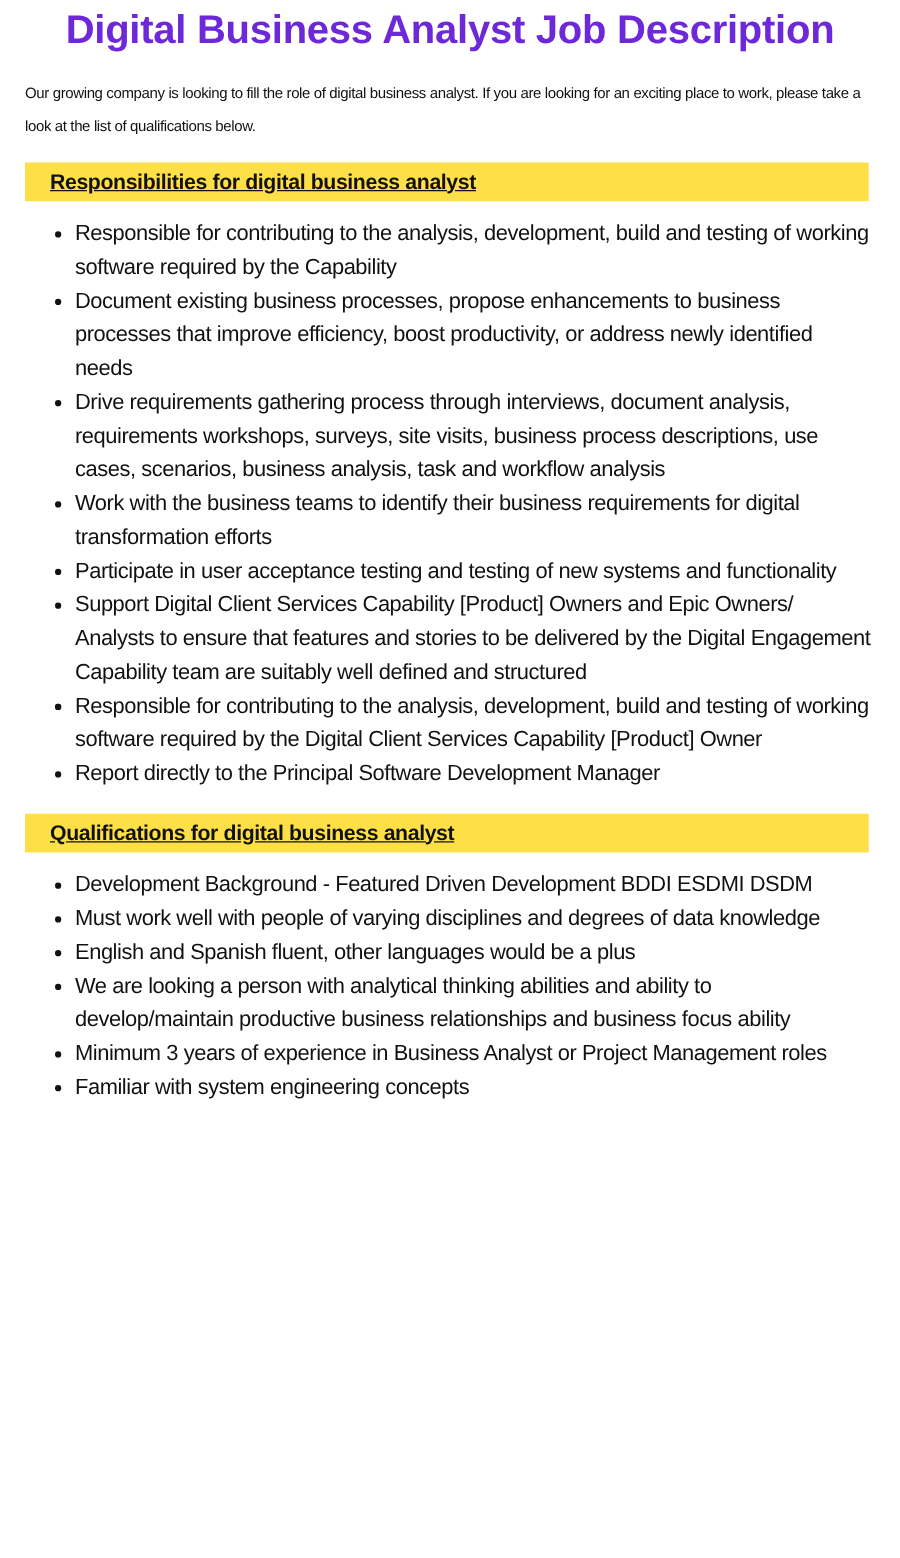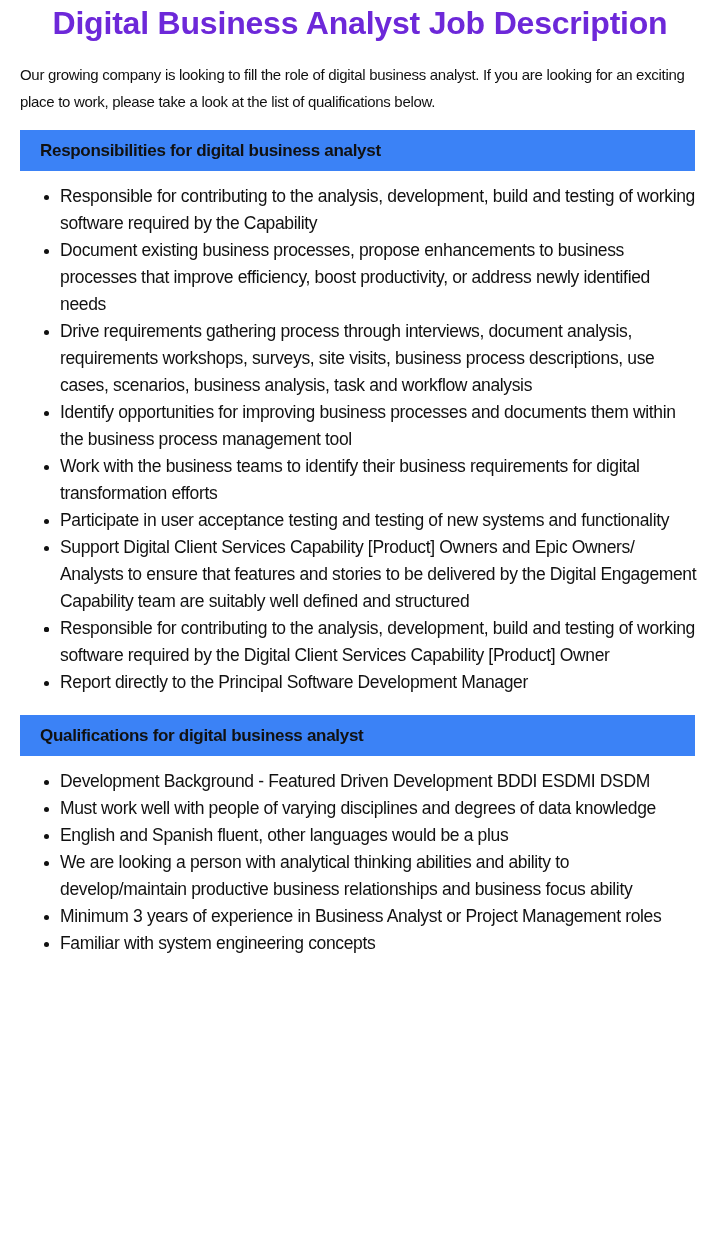--- a/index.html
+++ b/index.html
@@ -17,36 +17,37 @@
     text-align: center;
     font-size: 32px;
     font-weight: bold;
     line-height: 42px;
     letter-spacing: -0.2px;
     color: #6d28d9;
     transform: scaleX(1.0);
   }
   .intro {
     margin: 17px 25px 0 20px;
-    font-size: 15px;
+    font-size: 12px;
     line-height: 27px;
     letter-spacing: -0.3px;
     color: #111;
   }
   .section-header {
     margin: 15px 25px 0 20px;
-    height: 41px;
-    background: #3b82f6;
+    height: 31px;
+    background: #fde047;
     display: flex;
     align-items: center;
     padding-left: 20px;
     font-size: 17px;
     font-weight: bold;
     letter-spacing: -0.3px;
     color: #111;
+    text-decoration: underline;
   }
   ul.items {
     margin: 12px 0 0 0;
     padding: 0 0 0 60px;
     list-style: none;
   }
   ul.items li {
     position: relative;
     font-size: 17.5px;
     line-height: 27px;
@@ -72,21 +73,20 @@
   <h1 class="title">Digital Business Analyst Job Description</h1>
   <p class="intro">Our growing company is looking to fill the role of digital business analyst. If you are looking for an exciting place to work, please take a look at the list of qualifications below.</p>
 
   <div class="section-header">
     <span>Responsibilities for digital business analyst</span>
   </div>
   <ul class="items">
     <li><span class="bullet"></span><span>Responsible for contributing to the analysis, development, build and testing of working software required by the Capability</span></li>
     <li><span class="bullet"></span><span>Document existing business processes, propose enhancements to business processes that improve efficiency, boost productivity, or address newly identified needs</span></li>
     <li><span class="bullet"></span><span>Drive requirements gathering process through interviews, document analysis, requirements workshops, surveys, site visits, business process descriptions, use cases, scenarios, business analysis, task and workflow analysis</span></li>
-    <li><span class="bullet"></span><span>Identify opportunities for improving business processes and documents them within the business process management tool</span></li>
     <li><span class="bullet"></span><span>Work with the business teams to identify their business requirements for digital transformation efforts</span></li>
     <li><span class="bullet"></span><span>Participate in user acceptance testing and testing of new systems and functionality</span></li>
     <li><span class="bullet"></span><span>Support Digital Client Services Capability [Product] Owners and Epic Owners/ Analysts to ensure that features and stories to be delivered by the Digital Engagement Capability team are suitably well defined and structured</span></li>
     <li><span class="bullet"></span></li>
     <li><span class="bullet"></span><span>Responsible for contributing to the analysis, development, build and testing of working software required by the Digital Client Services Capability [Product] Owner</span></li>
     <li><span class="bullet"></span><span>Report directly to the Principal Software Development Manager</span></li>
   </ul>
 
   <div class="section-header" id="qualifications-header">
     <span>Qualifications for digital business analyst</span>

